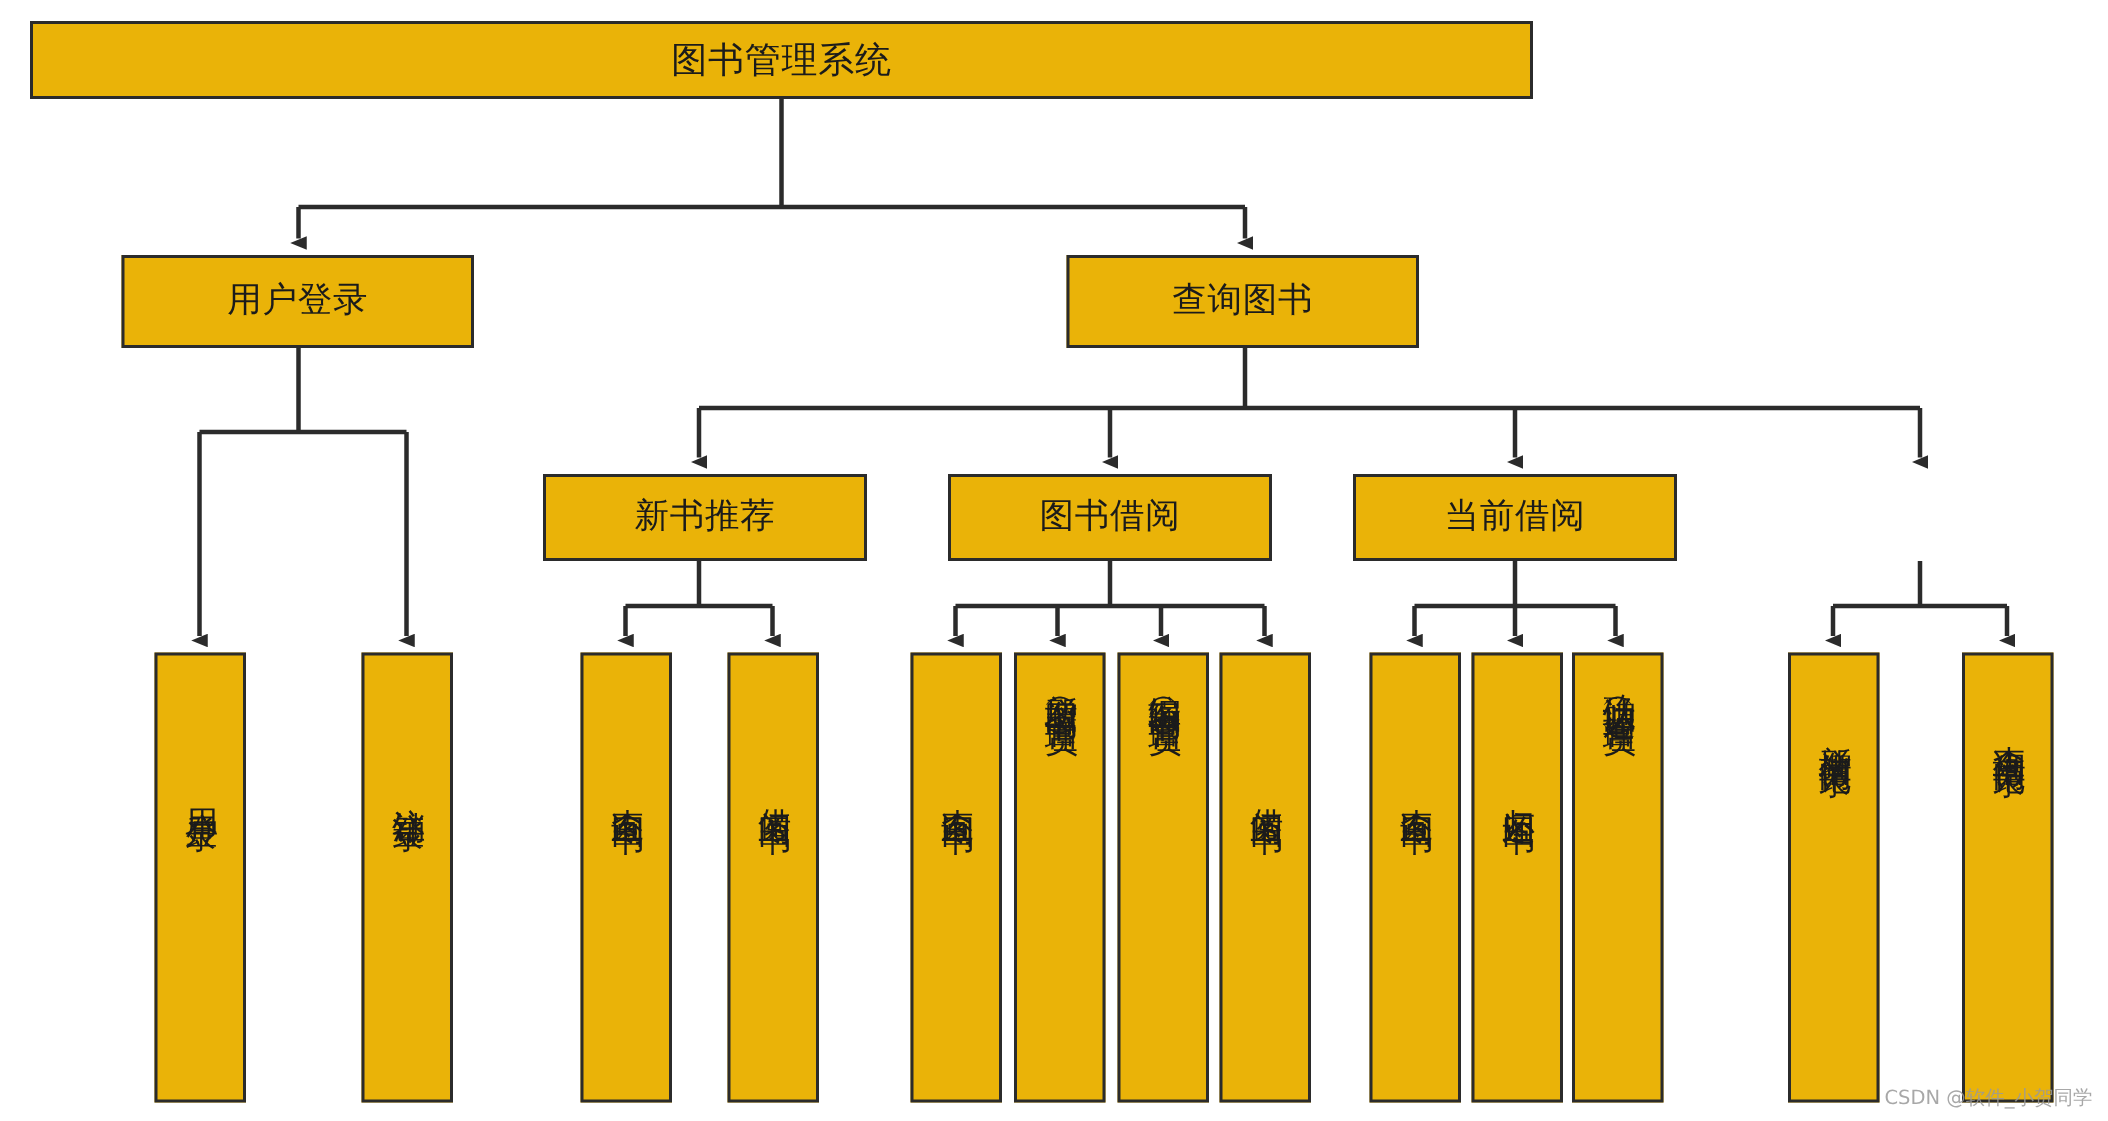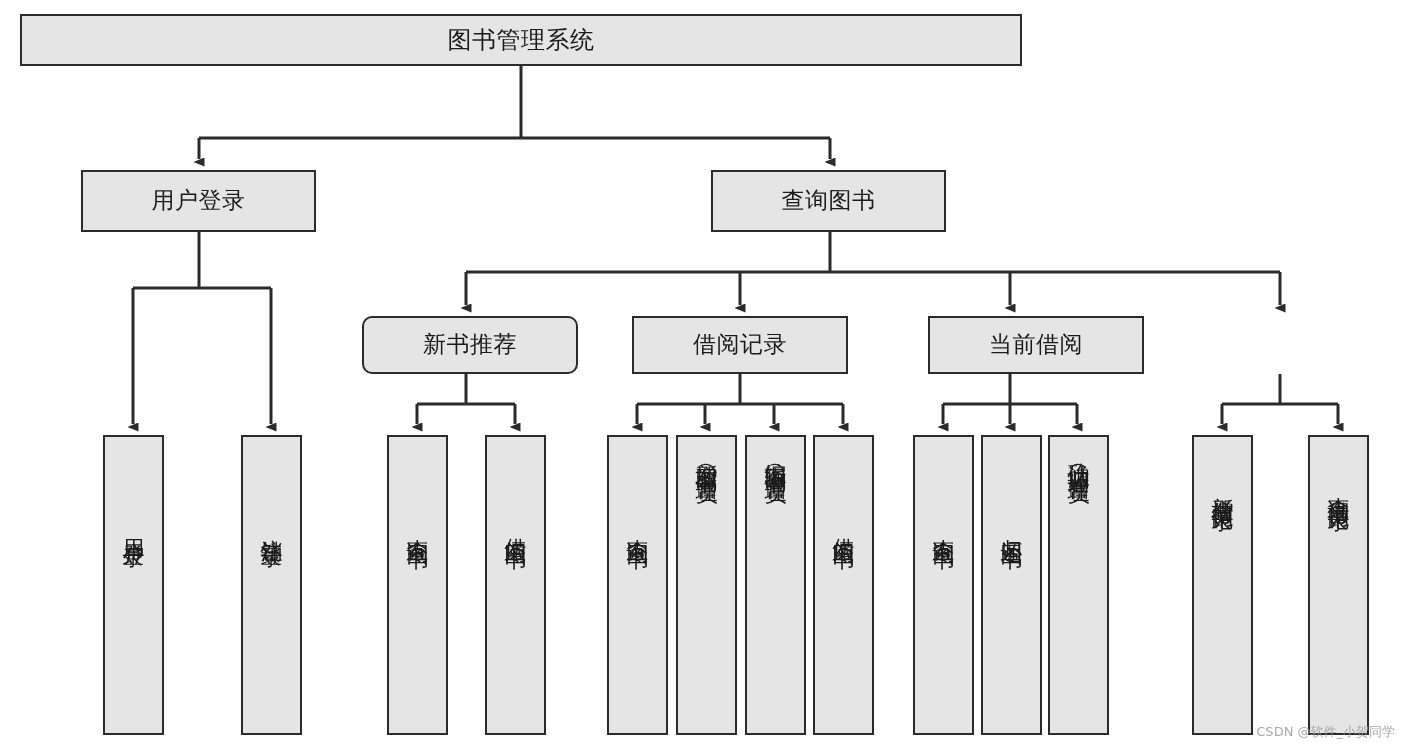--- a/index.html
+++ b/index.html
@@ -15,21 +15,21 @@
   svg.connectors{
     position:absolute;
     left:0; top:0;
     width:1405px;
     height:747px;
     pointer-events:none;
   }
   .node{
     position:absolute;
     box-sizing:border-box;
-    background:#e5e5e5;
+    background:#eab308;
     border:2px solid #2b2b2b;
     display:flex;
     align-items:center;
     justify-content:center;
     color:#1b1b1b;
     z-index:2;
   }
   .node .label{
     display:block;
     text-align:center;
@@ -127,27 +127,27 @@
     <span class="label">图书管理系统</span>
   </div>
 
   <div class="node horiz" style="left:81px; top:170px; width:235px; height:62px;">
     <span class="label">用户登录</span>
   </div>
   <div class="node horiz" style="left:711px; top:170px; width:235px; height:62px;">
     <span class="label">查询图书</span>
   </div>
 
-  <div class="node horiz" style="left:362px; top:316px; width:216px; height:58px;border-radius:10px;">
+  <div class="node horiz" style="left:362px; top:316px; width:216px; height:58px;">
     <span class="label">新书推荐</span>
   </div>
   <div class="node horiz" style="left:632px; top:316px; width:216px; height:58px;">
-    <span class="label">借阅记录</span>
+    <span class="label">图书借阅</span>
   </div>
-  <div class="node horiz" style="left:902px; top:316px; width:216px; height:58px;margin-left:26px;">
+  <div class="node horiz" style="left:902px; top:316px; width:216px; height:58px;">
     <span class="label">当前借阅</span>
   </div>
 
   <div class="node vert" style="left:103px; top:435px; width:61px; height:300px; padding-top:84px;">
     <span class="label">用户登录</span>
   </div>
   <div class="node vert" style="left:241px; top:435px; width:61px; height:300px; padding-top:84px;">
     <span class="label">注销登录</span>
   </div>
 

